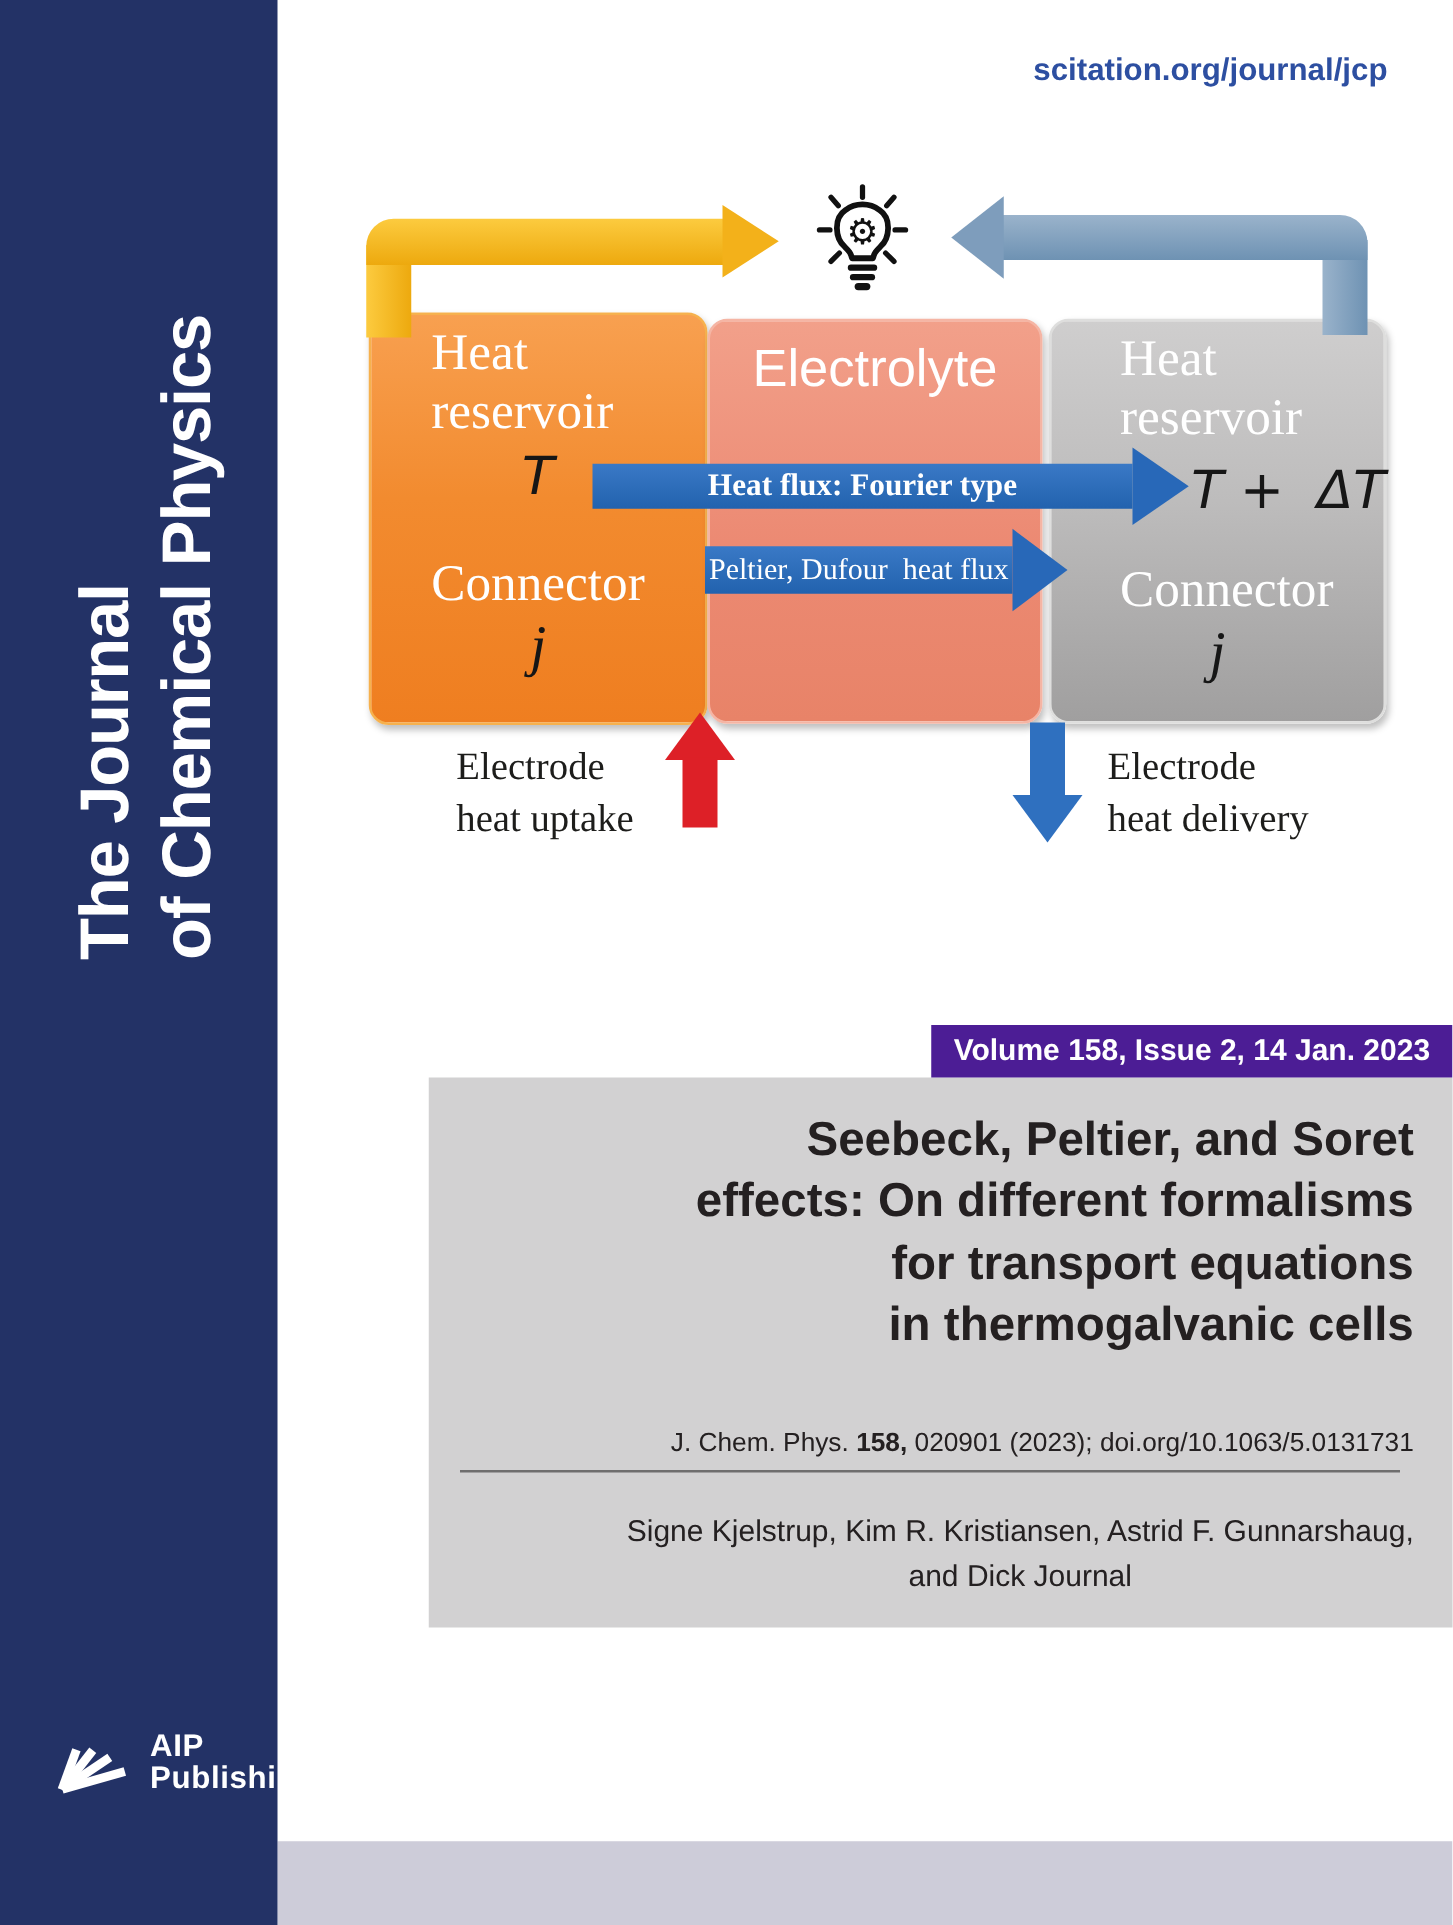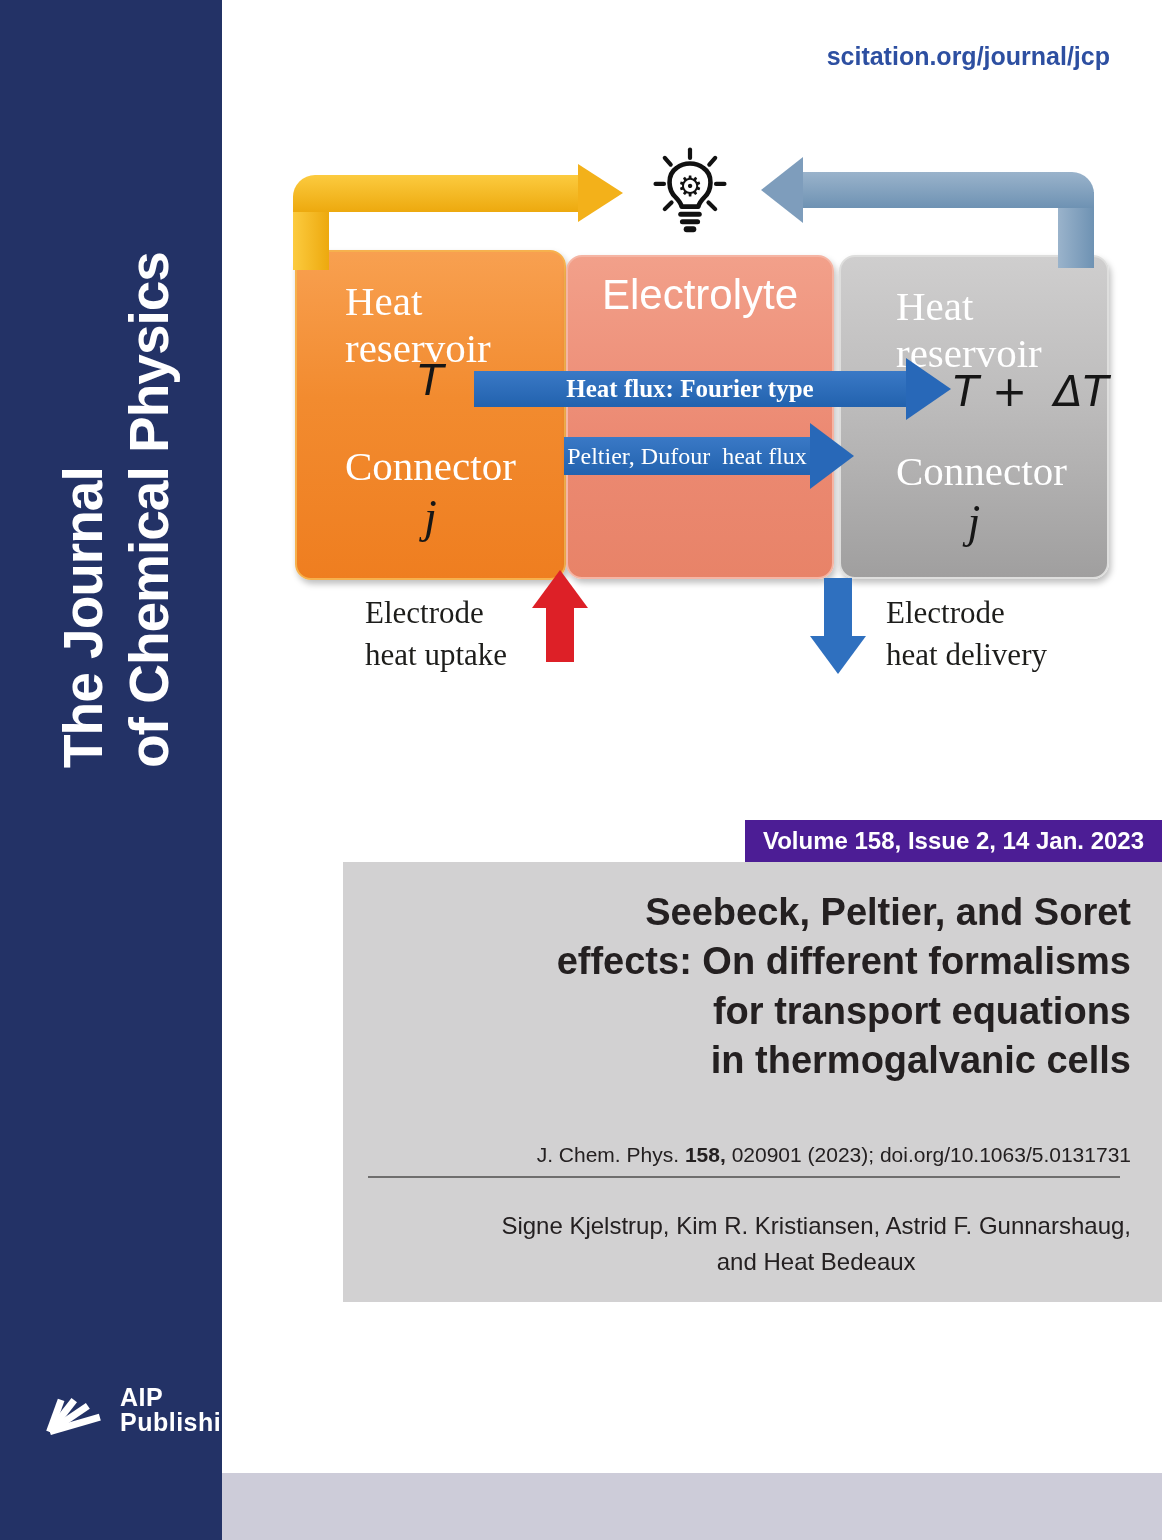--- a/index.html
+++ b/index.html
@@ -23,21 +23,21 @@
   .box-left{left:295px;top:250px;width:267px;height:326px;
     background:linear-gradient(180deg,#f8a050 0%,#f28b2f 45%,#ef7e20 100%);
     border:2px solid #f6b14e;}
   .box-mid{left:566px;top:255px;width:264px;height:320px;
     background:linear-gradient(180deg,#f2a08a 0%,#ec8a73 50%,#e9english 100%);
     background:linear-gradient(180deg,#f2a08a 0%,#ec8a73 55%,#e88368 100%);
     border:2px solid #f5b5a4;}
   .box-right{left:839px;top:255px;width:266px;height:320px;
     background:linear-gradient(180deg,#cfcece 0%,#bdbcbc 45%,#a09f9f 100%);
     border:2px solid #dededd;}
-  .box-title-serif{position:absolute;left:48px;top:26px;color:#ffffff;
+  .box-title-serif{position:absolute;left:48px;top:6px;color:#ffffff;
     font-family:"Liberation Serif",serif;font-size:41px;line-height:1.15;}
   .box-title-sans{position:absolute;left:0;top:14px;width:100%;text-align:center;
     color:#ffffff;font-family:"Liberation Sans",sans-serif;font-size:42px;}
   .temp-label{position:absolute;color:#161616;font-style:italic;font-size:42px;
     font-family:"DejaVu Sans",sans-serif;white-space:pre;}
   .connector-label{position:absolute;left:48px;top:190px;color:#ffffff;
     font-family:"Liberation Serif",serif;font-size:41px;}
   .current-label{position:absolute;left:0;top:238px;width:100%;text-align:center;
     color:#161616;font-style:italic;font-size:46px;font-family:"Liberation Serif",serif;}
 
@@ -205,17 +205,17 @@
     <div>effects: On different formalisms</div>
     <div>for transport equations</div>
     <div>in thermogalvanic cells</div>
   </div>
   <div class="article-citation">
     <span>J. Chem. Phys.</span><span class="vol">158,</span><span>020901 (2023); doi.org/10.1063/5.0131731</span>
   </div>
   <div class="divider"></div>
   <div class="article-authors">
     <div>Signe Kjelstrup, Kim R. Kristiansen, Astrid F. Gunnarshaug,</div>
-    <div>and Heat Bedeaux</div>
+    <div>and Dick Journal</div>
   </div>
 </div>
 
 <div class="abs footer-strip"></div>
 
 </body></html>

